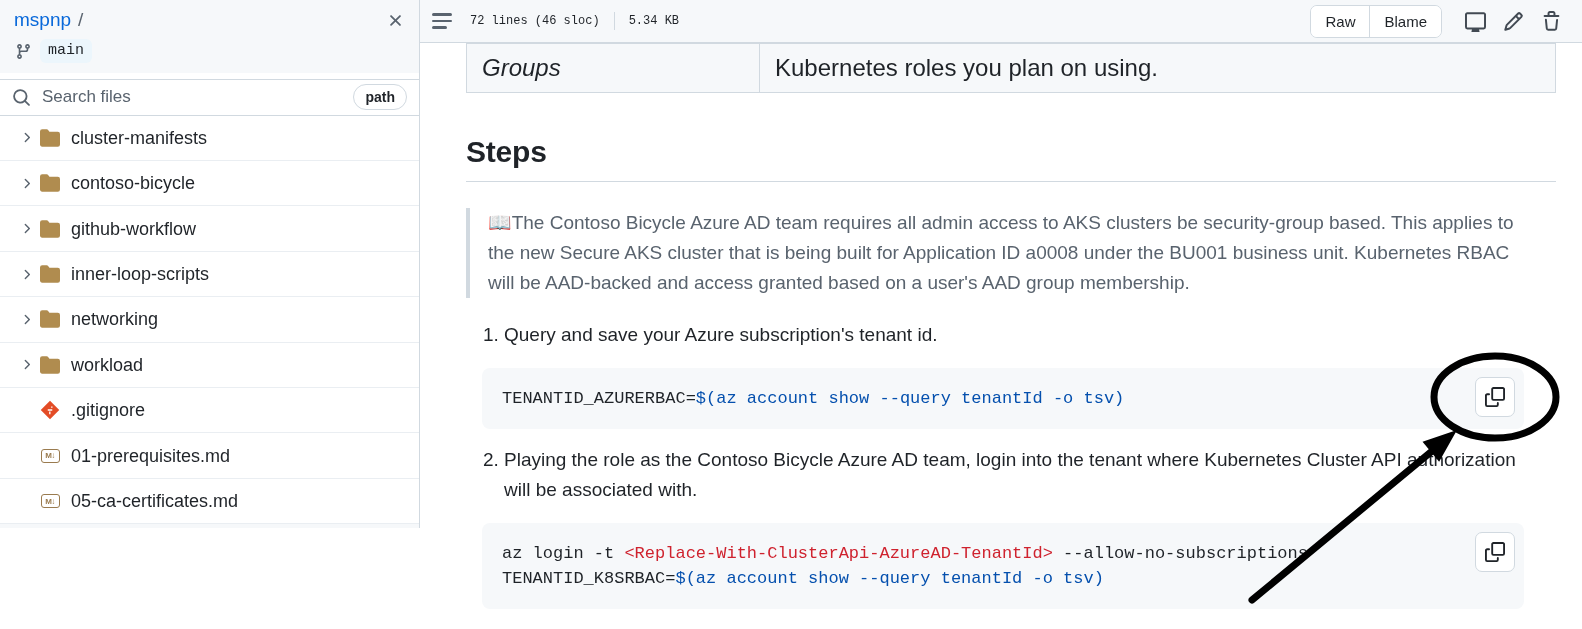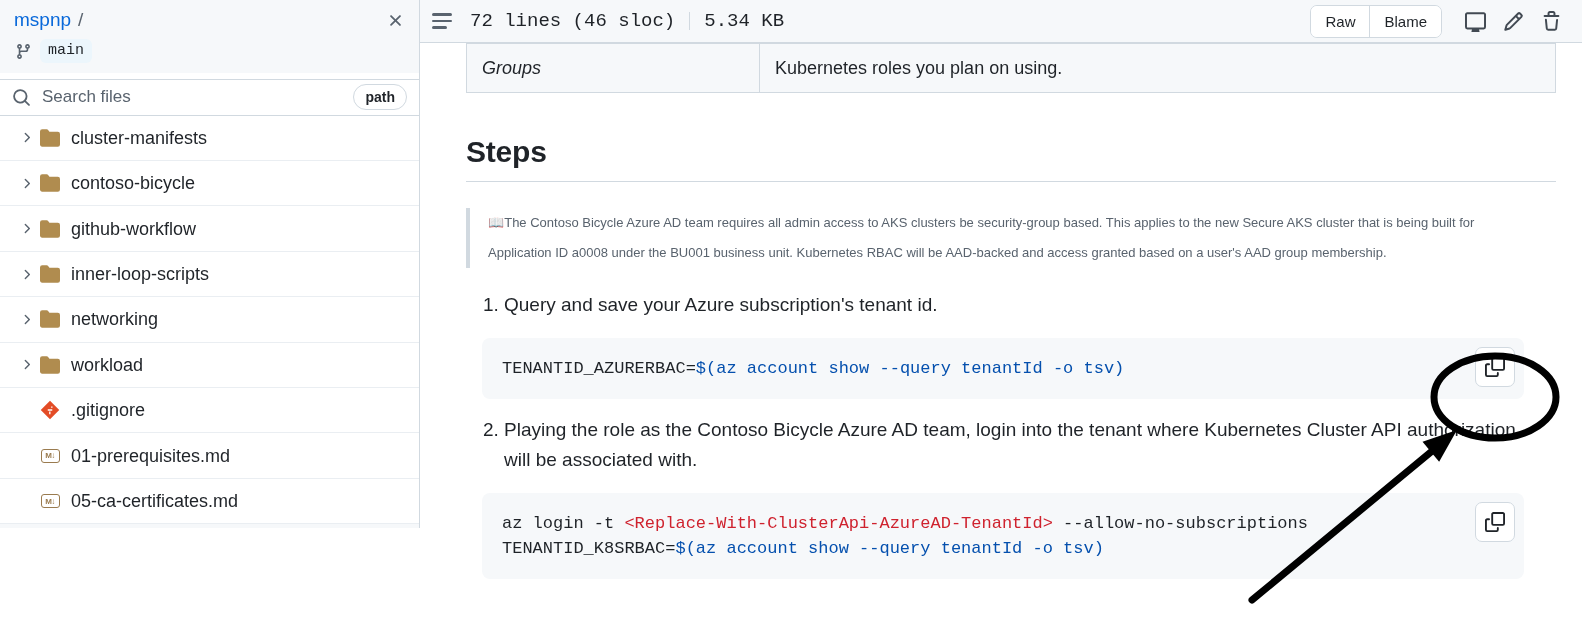--- a/index.html
+++ b/index.html
@@ -241,21 +241,21 @@
     height: 2.5px;
     background: #59636e;
     border-radius: 2px;
   }
   .hamburger i:nth-child(1) { width: 20px; }
   .hamburger i:nth-child(2) { width: 20px; }
   .hamburger i:nth-child(3) { width: 15px; }
 
   .meta {
     font-family: "Liberation Mono", monospace;
-    font-size: 19px;
+    font-size: 12px;
     color: #1f2328;
     display: flex;
     align-items: center;
     gap: 0;
   }
   .meta .lines { margin-right: 14px; }
   .meta .vbar {
     width: 1px;
     height: 18px;
     background: #d1d9e0;
@@ -310,21 +310,21 @@
   
   .tbl {
     border-collapse: collapse;
     width: 1090px;
     margin-top: 0;
     table-layout: fixed;
   }
   .tbl td {
     border: 1px solid #d1d9e0;
     padding: 11px 15px;
-    font-size: 18px;
+    font-size: 24px;
     line-height: 26px;
     background: #f6f8fa;
     vertical-align: top;
   }
   .tbl td.k {
     width: 262px;
     font-style: italic;
   }
 
   h2.steps {
@@ -336,21 +336,21 @@
     width: 1090px;
     line-height: 34px;
     letter-spacing: -0.2px;
   }
 
   blockquote.note {
     margin: 26px 0 0 0;
     padding: 0 0 0 18px;
     border-left: 4px solid #d1d9e0;
     color: #59636e;
-    font-size: 13px;
+    font-size: 19px;
     line-height: 30px;
     width: 1036px;
   }
 
   ol.steps-list {
     margin: 22px 0 0 0;
     padding-left: 38px;
     font-size: 19px;
     line-height: 30px;
     color: #1f2328;

